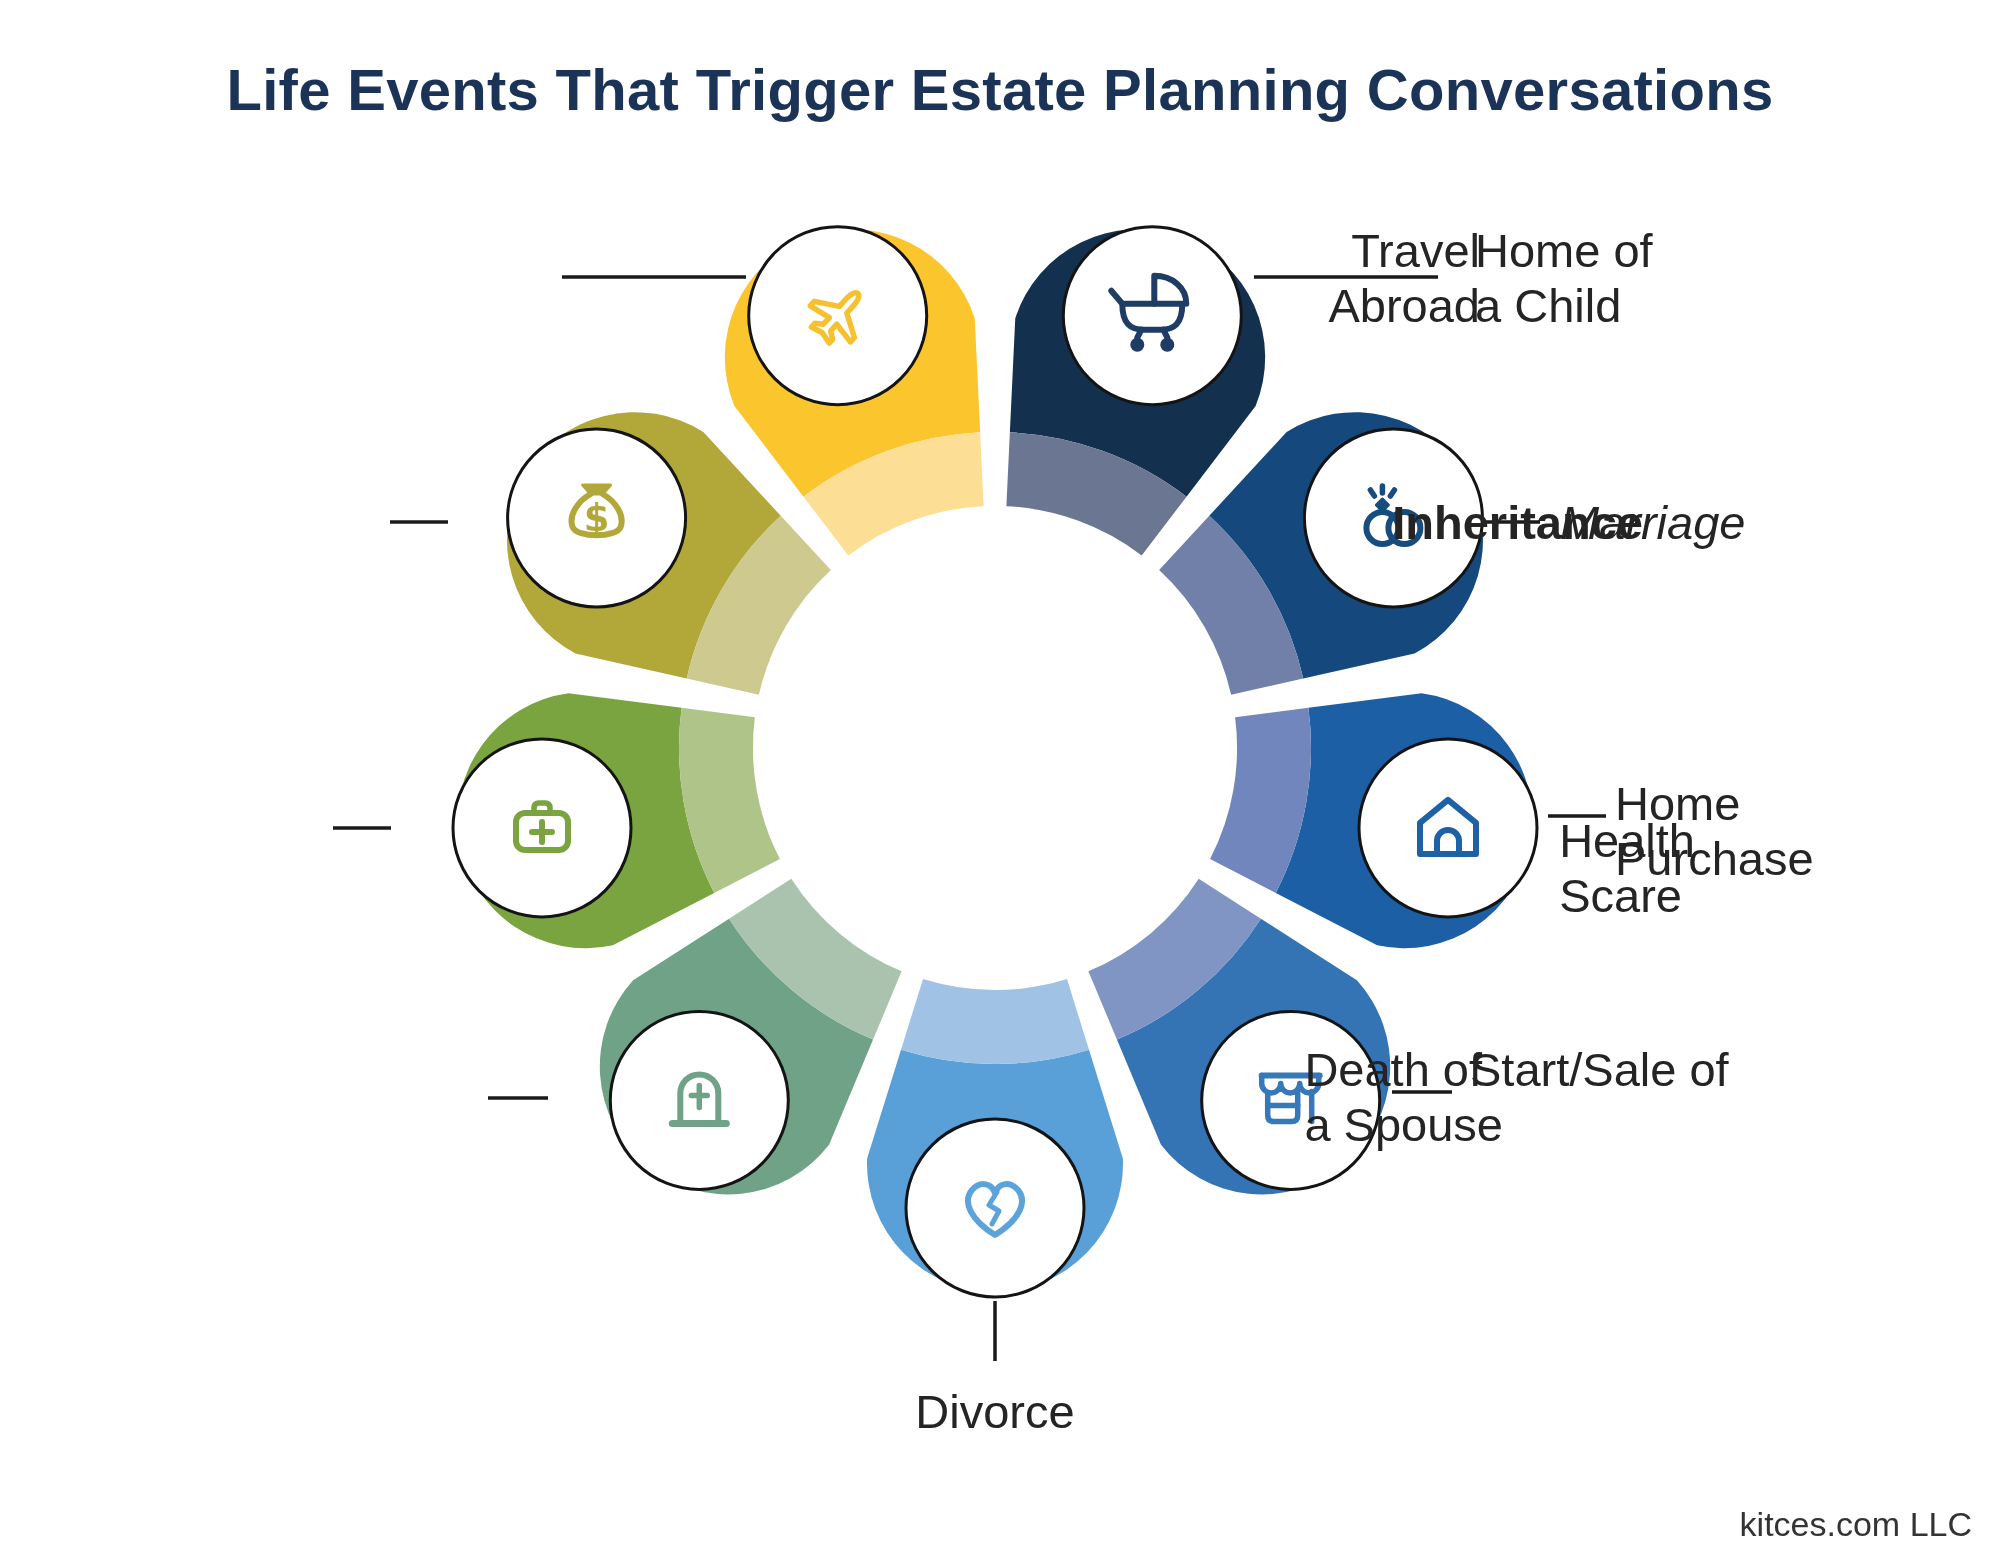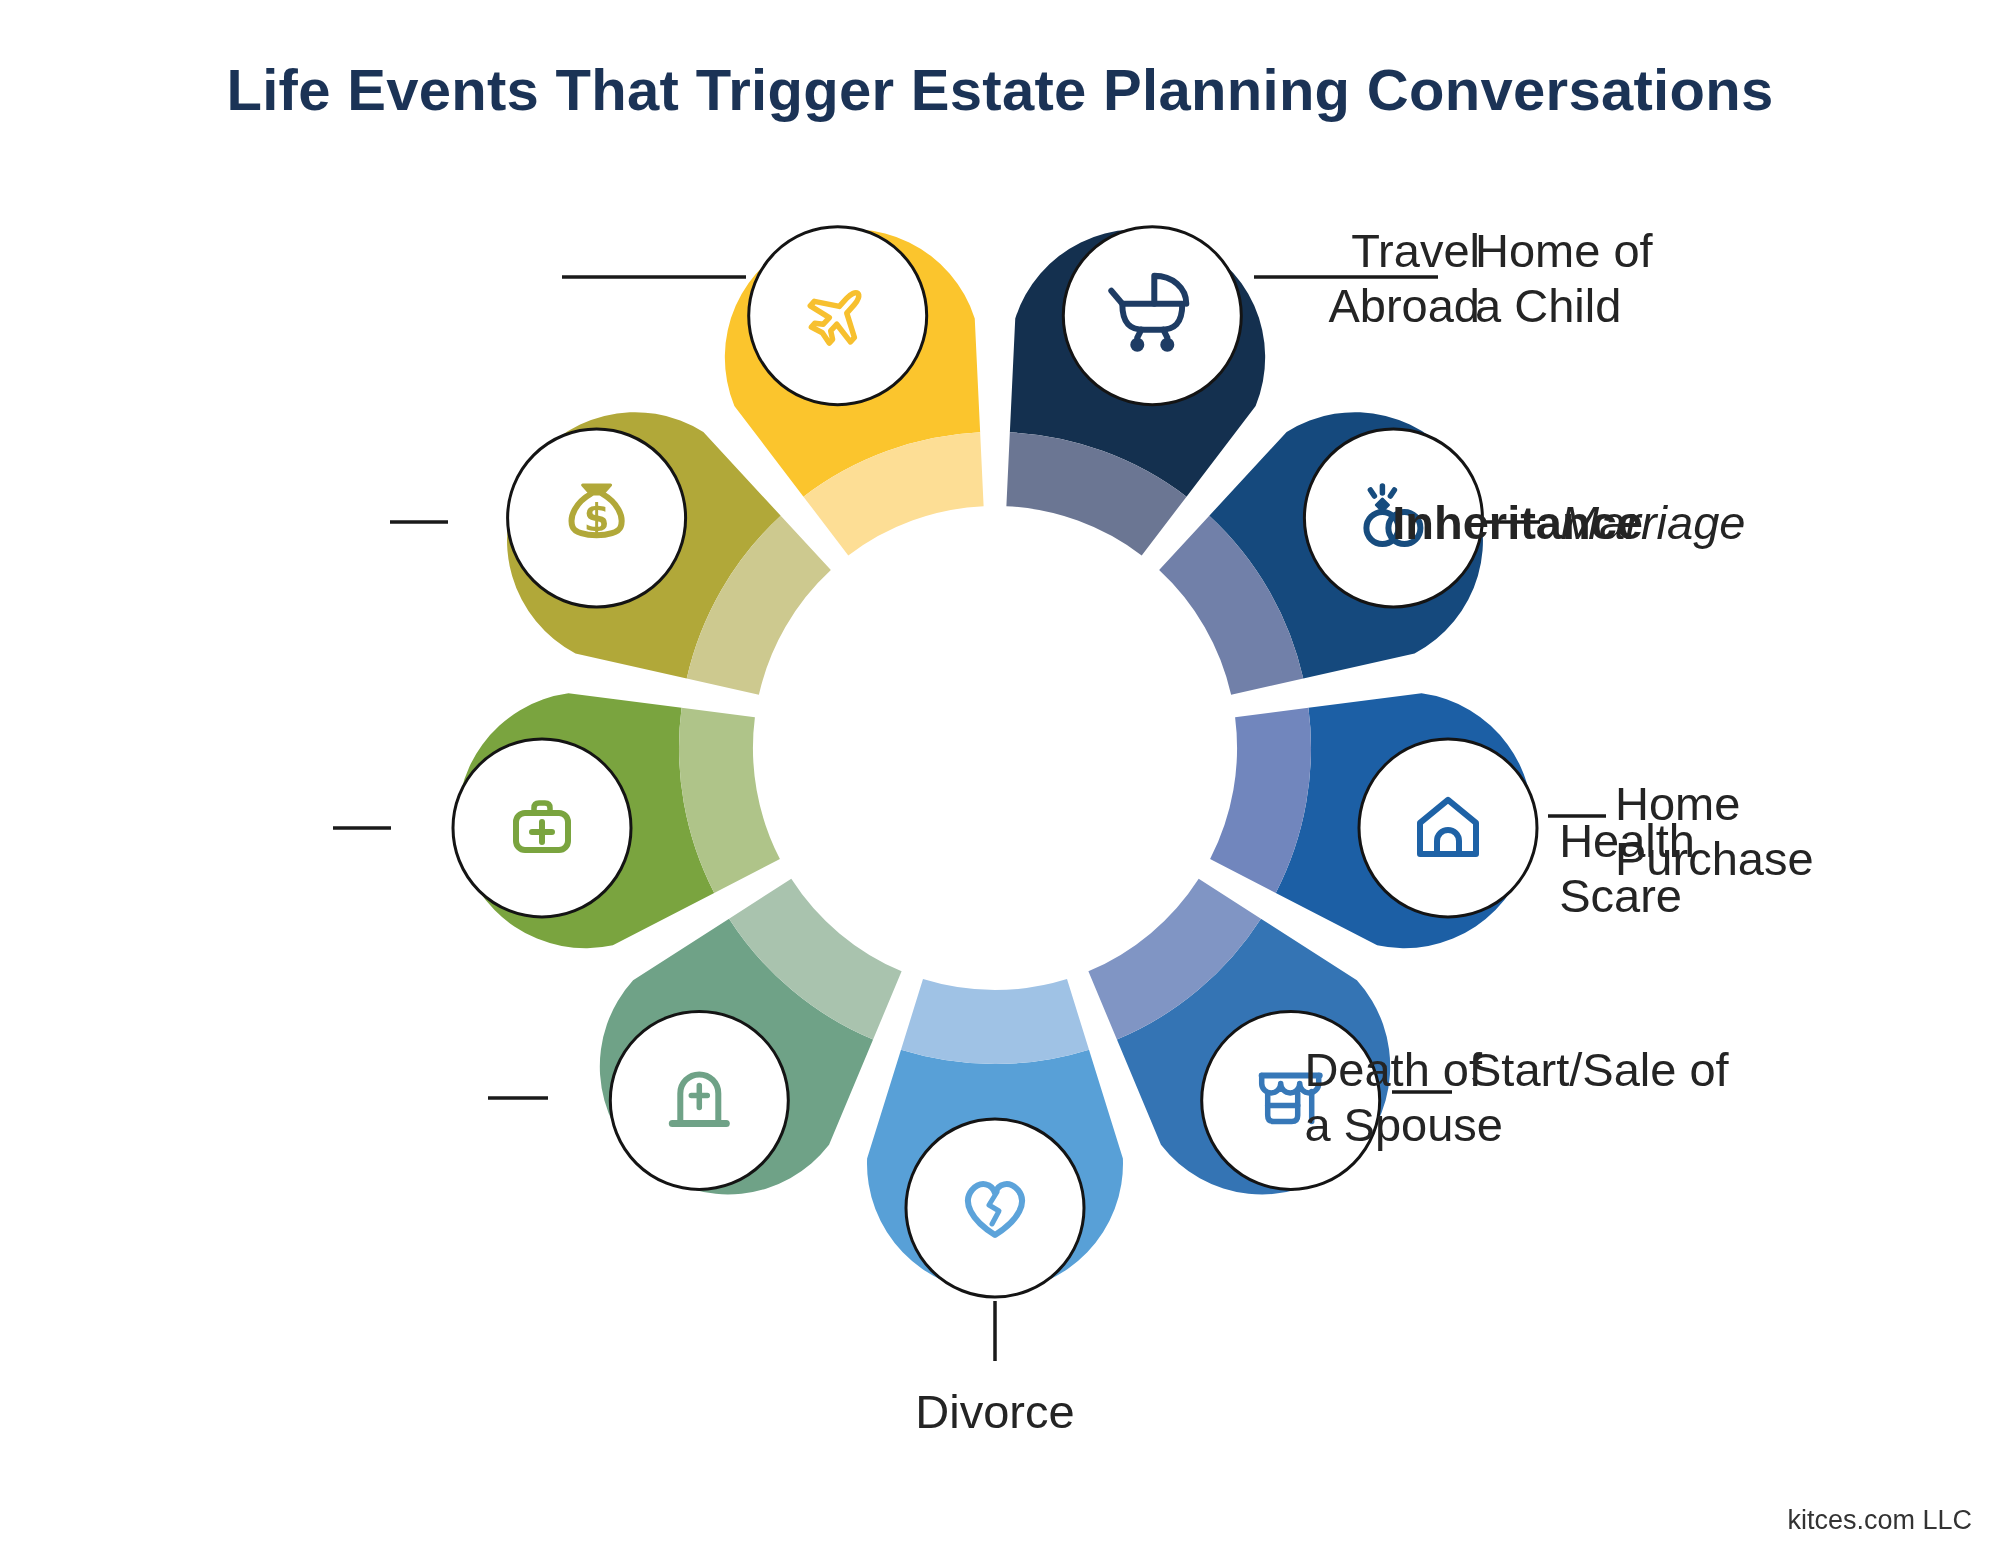--- a/index.html
+++ b/index.html
@@ -9,21 +9,21 @@
   }
   .title{
     position:absolute;top:56px;left:0;right:0;margin:0;text-align:center;
     font-size:58px;font-weight:700;letter-spacing:.3px;
   }
   #flower{position:absolute;left:0;top:0}
   .petal-label{
     position:absolute;font-size:47px;line-height:1.16;color:#242424;white-space:nowrap;
   }
   .footer{
-    position:absolute;top:1505px;right:28px;font-size:27px;color:#333333;
+    position:absolute;top:1505px;right:28px;font-size:34px;color:#333333;
   }
 </style>
 </head>
 <body>
 
 <div class="page">
   <h1 class="title" style="color: rgb(27, 51, 86);">Life Events That Trigger Estate Planning Conversations</h1>
   <svg id="flower" width="2000" height="1562" viewBox="0 0 2000 1562">
       <g transform="translate(995,748) rotate(-20)">
       <path d="M -94,-301.7 L -127.9,-410.6 A 128 128 0 1 1 127.9,-410.6 L 94,-301.7 A 316 316 0 0 0 -94,-301.7 Z" fill="#FBC52D"></path>

